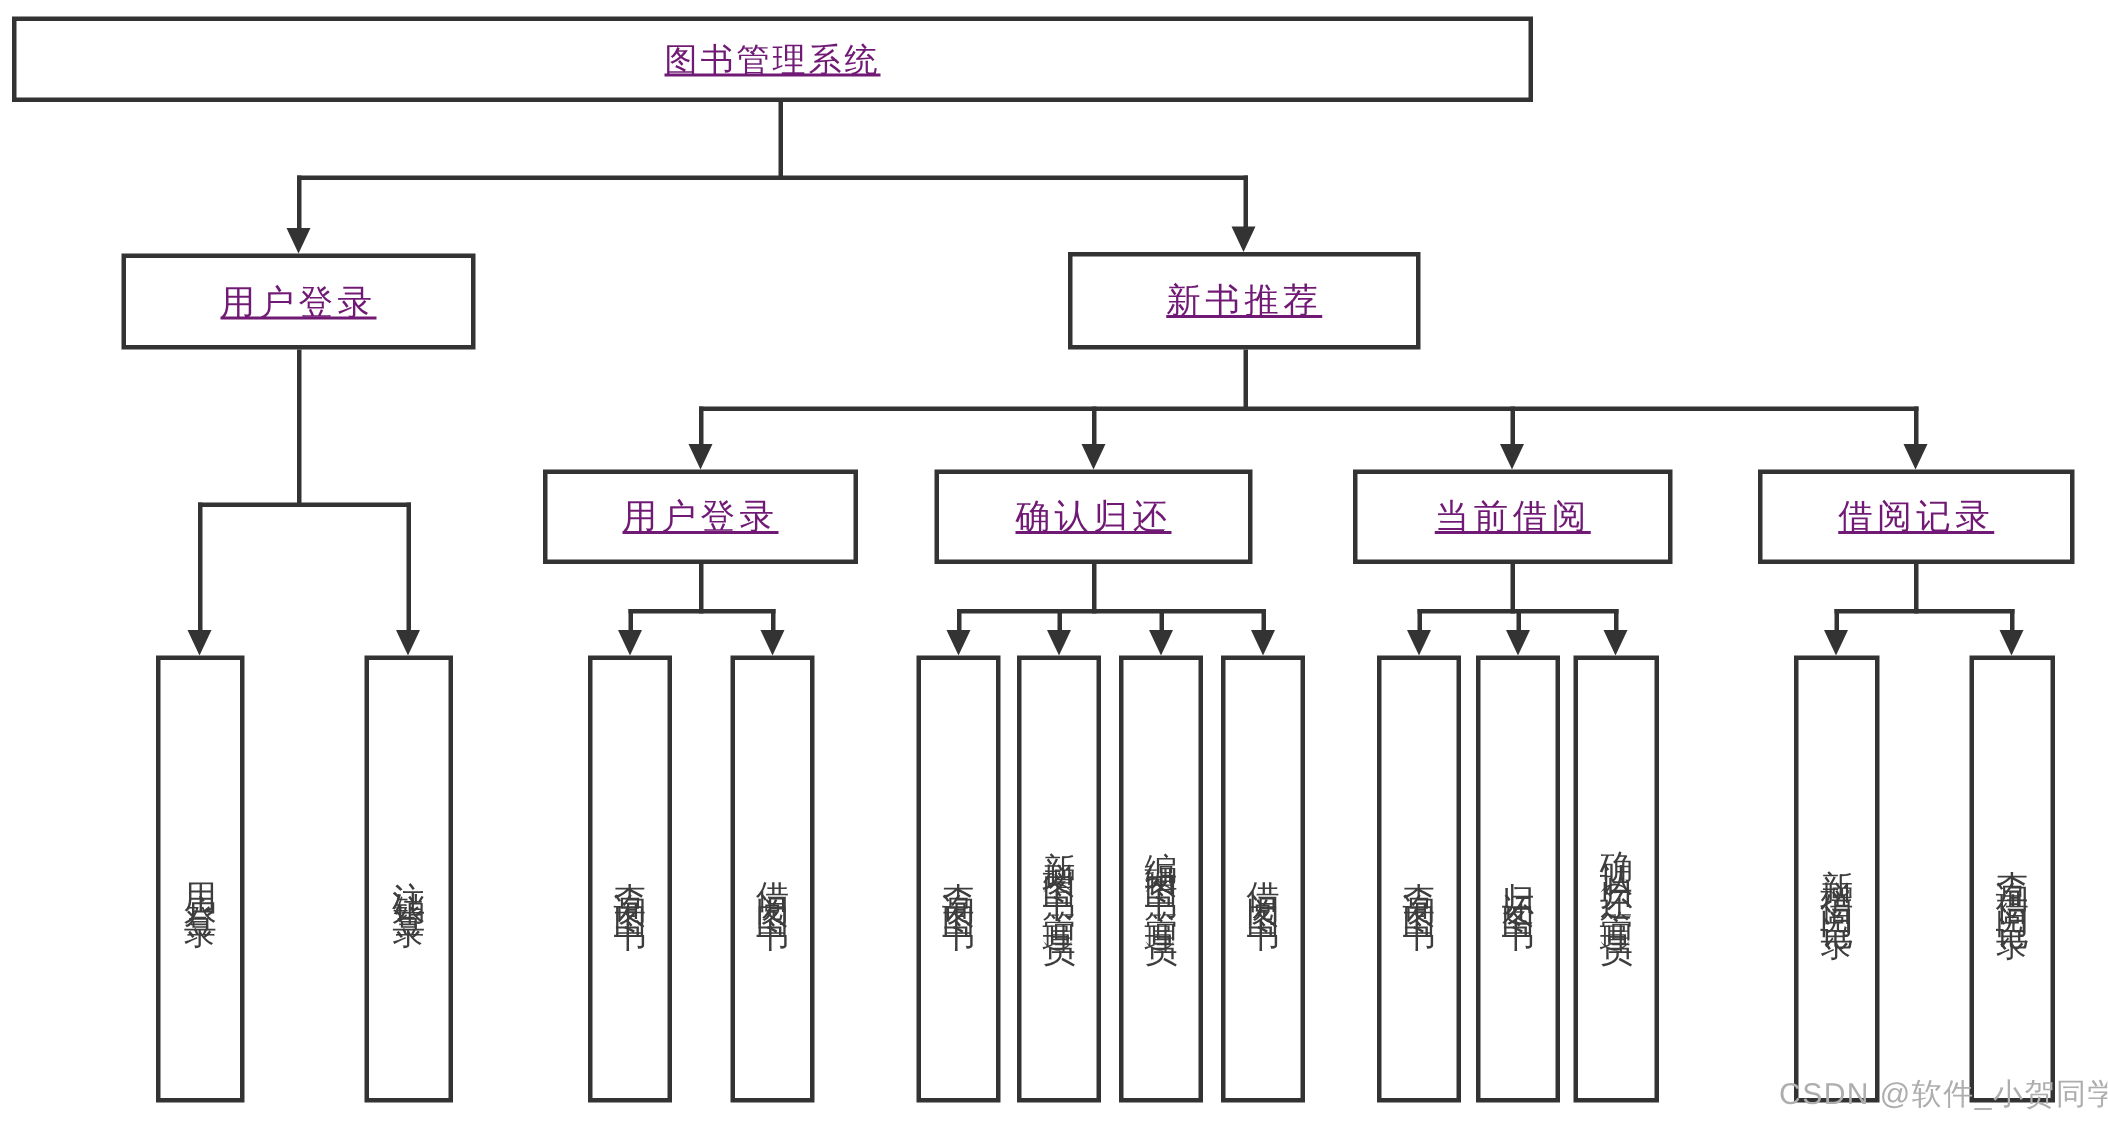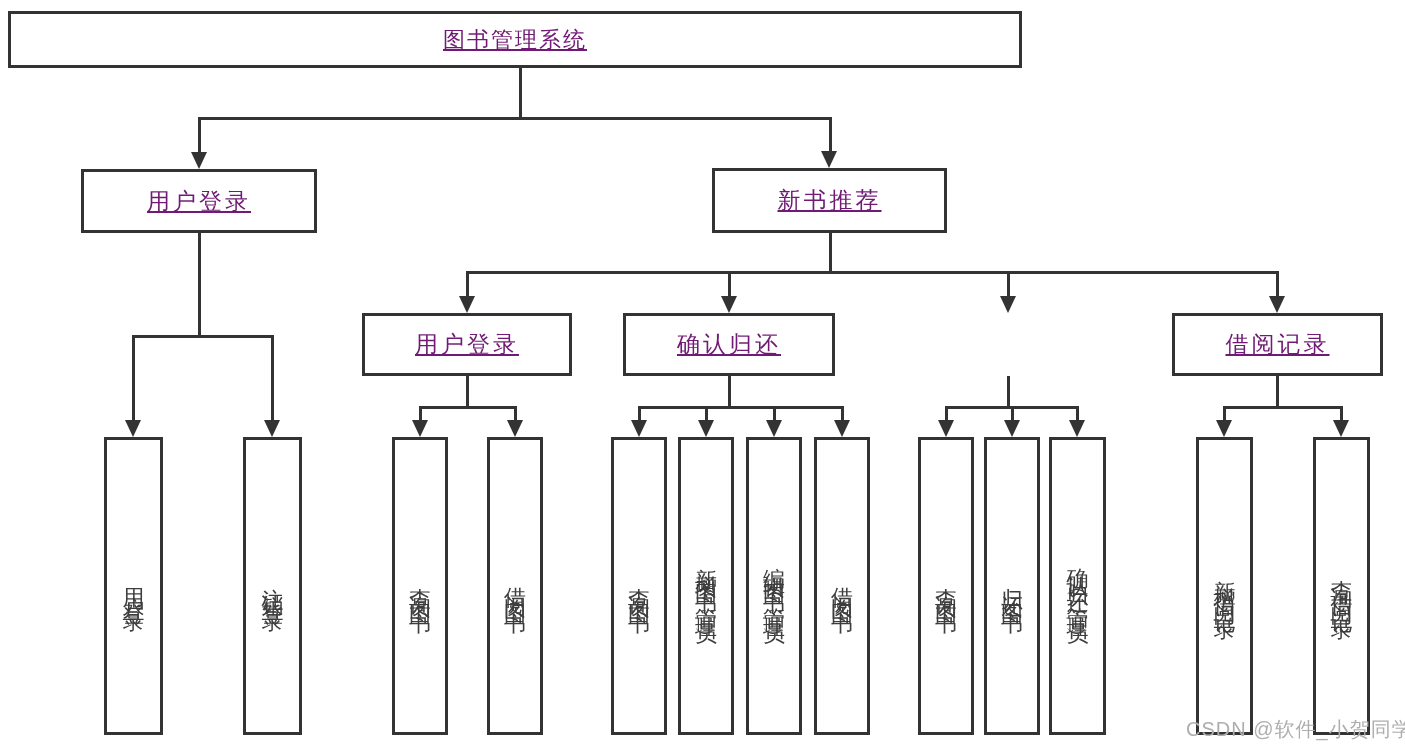--- a/index.html
+++ b/index.html
@@ -75,20 +75,23 @@
   <div class="vl" style="left:1007px;top:271px;height:25px;"></div>
   <div class="arr" style="left:1000px;top:296px;"></div>
   <div class="vl" style="left:1276px;top:271px;height:25px;"></div>
   <div class="arr" style="left:1269px;top:296px;"></div>
 
   <div class="box" style="left:362px;top:313px;width:210px;height:63px;">
     <span class="lbl">用户登录</span>
   </div>
   <div class="box" style="left:623px;top:313px;width:212px;height:63px;">
     <span class="lbl">确认归还</span>
+  </div>
+  <div class="box" style="left:902px;top:313px;width:213px;height:63px;">
+    <span class="lbl">当前借阅</span>
   </div>
   <div class="box" style="left:1172px;top:313px;width:211px;height:63px;">
     <span class="lbl">借阅记录</span>
   </div>
 
   <div class="vl" style="left:466px;top:376px;height:33px;"></div>
   <div class="hl" style="left:419px;top:406px;width:98px;"></div>
   <div class="vl" style="left:419px;top:406px;height:14px;"></div>
   <div class="arr" style="left:412px;top:420px;"></div>
   <div class="vl" style="left:514px;top:406px;height:14px;"></div>

